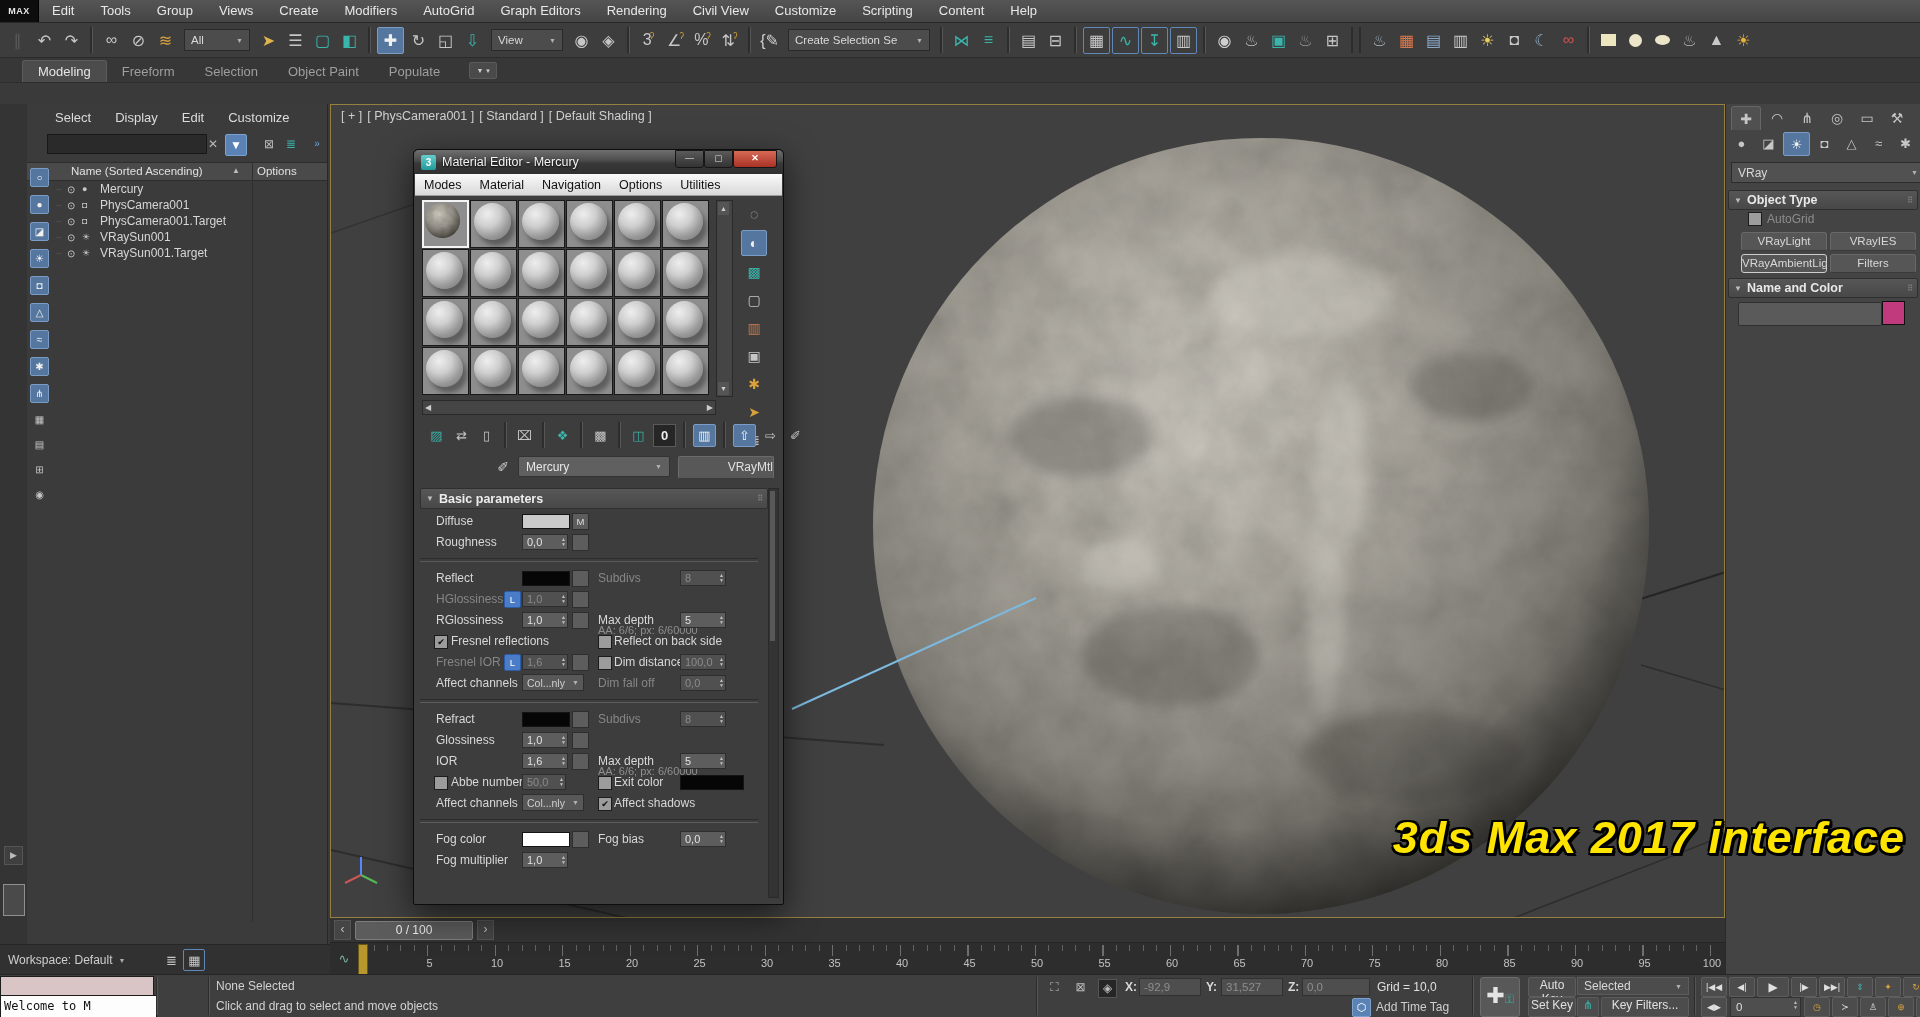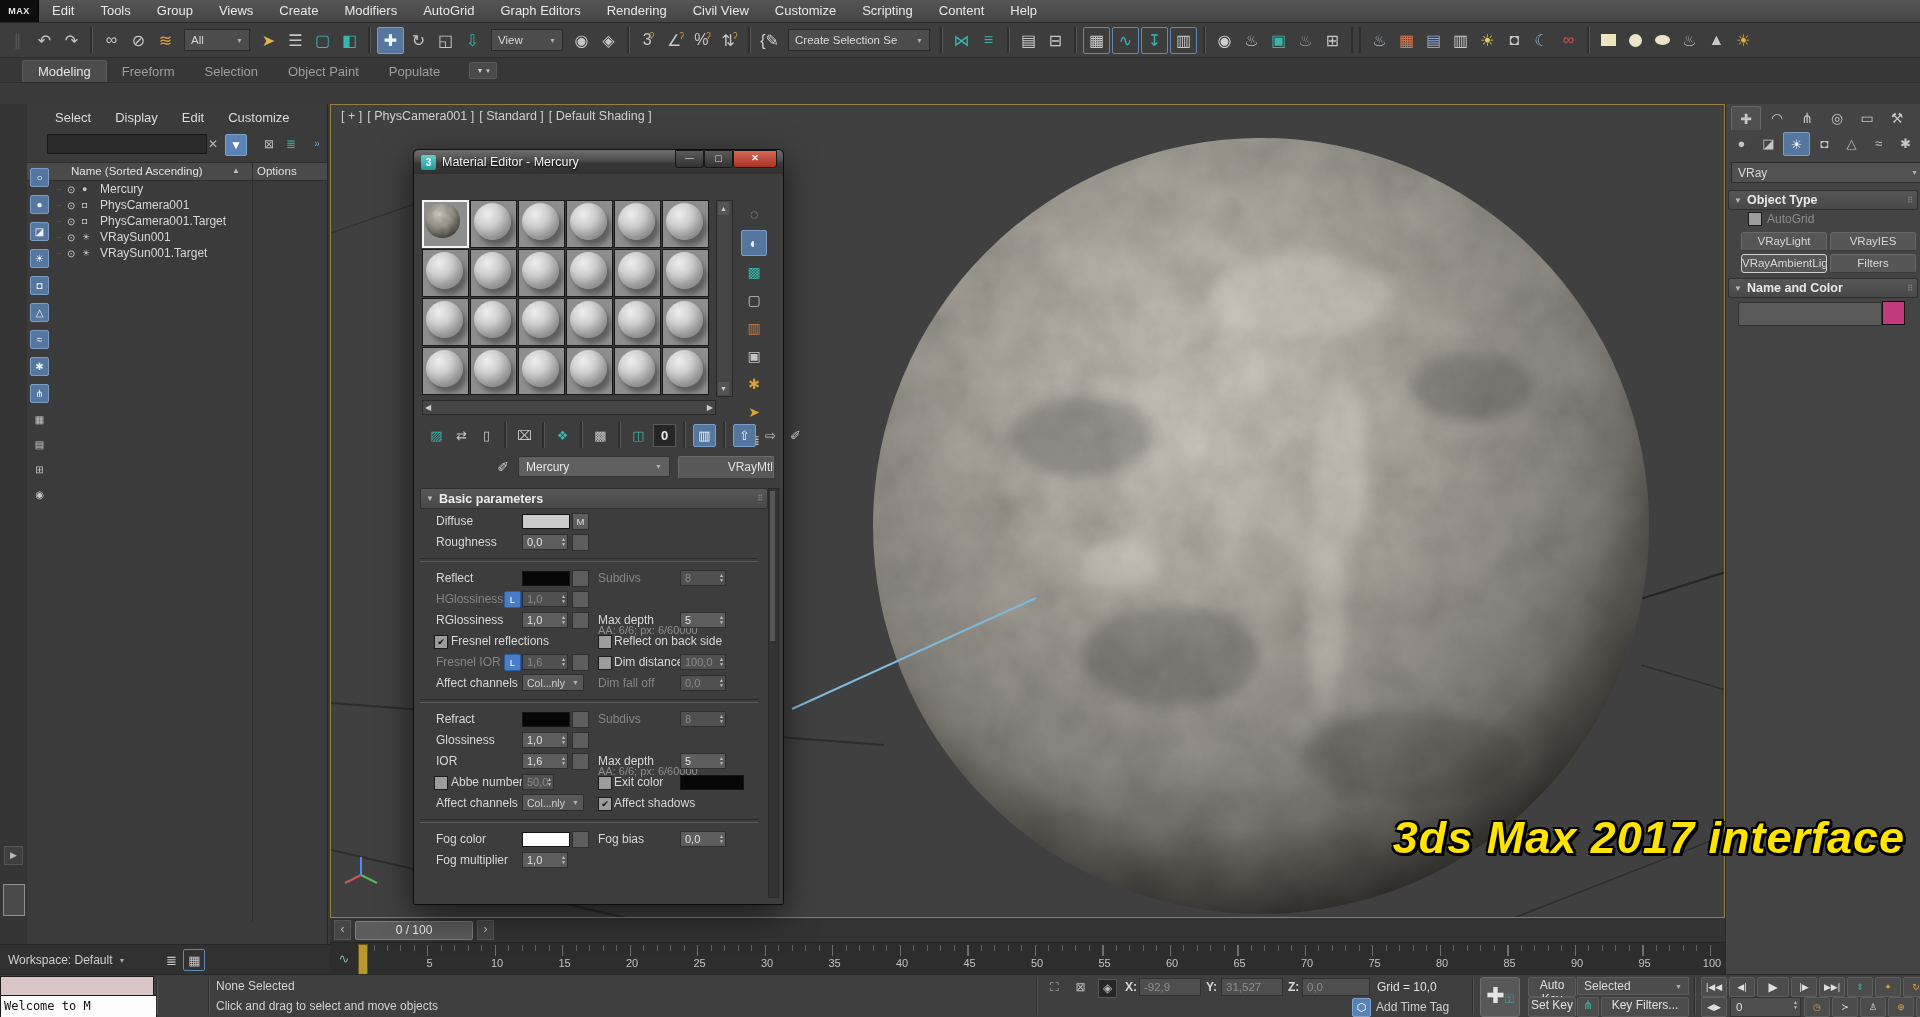--- a/index.html
+++ b/index.html
@@ -614,20 +614,27 @@
   <div class="abs" id="mewin">
     <div id="me-titlebar">
       <div id="me-appicon">3</div>
       <span id="me-title">Material Editor - Mercury</span>
       <div id="me-winbtns">
         <div class="wbtn">—</div>
         <div class="wbtn">▢</div>
         <div class="wbtn close">✕</div>
       </div>
     </div>
+    <div id="me-menubar">
+        <span>Modes</span>
+        <span>Material</span>
+        <span>Navigation</span>
+        <span>Options</span>
+        <span>Utilities</span>
+      </div>
     <div id="me-slots">
         <div class="slot sel"><svg width="39" height="40" viewBox="0 0 40 41">
             <defs>
               <radialGradient id="sg1" cx="40%" cy="32%" r="75%">
                 <stop offset="0" stop-color="#cfcabf"></stop>
                 <stop offset="0.5" stop-color="#98948c"></stop>
                 <stop offset="0.85" stop-color="#59564f"></stop>
                 <stop offset="1" stop-color="#34322e"></stop>
               </radialGradient>
               <filter id="st1">
@@ -869,21 +876,21 @@
           <div class="mbtn" style="left: 152px;"></div>
           <span class="plabel" style="left: 178px;">Max depth</span>
           <div class="spin" style="left: 260px; width: 46px;">
             <span>5</span>
             <span class="sar">▲<br>▼</span>
           </div>
         </div>
         <div class="prow">
           <div class="cbx" style="left: 14px;"></div>
           <span class="plabel" style="left: 31px;">Abbe number</span>
-          <div class="spin dis2" style="left: 102px; width: 32px;">
+          <div class="spin dis2" style="left: 102px; width: 44px;">
             <span>50,0</span>
             <span class="sar">▲<br>▼</span>
           </div>
           <div class="cbx" style="left: 178px;"></div>
           <span class="plabel" style="left: 194px;">Exit color</span>
           <div class="sw" style="left: 260px; width: 62px; background: rgb(6, 6, 6);"></div>
         </div>
         <div class="prow">
           <span class="plabel" style="left: 16px;">Affect channels</span>
           <div class="pdropc" style="left: 102px; width: 62px;">

